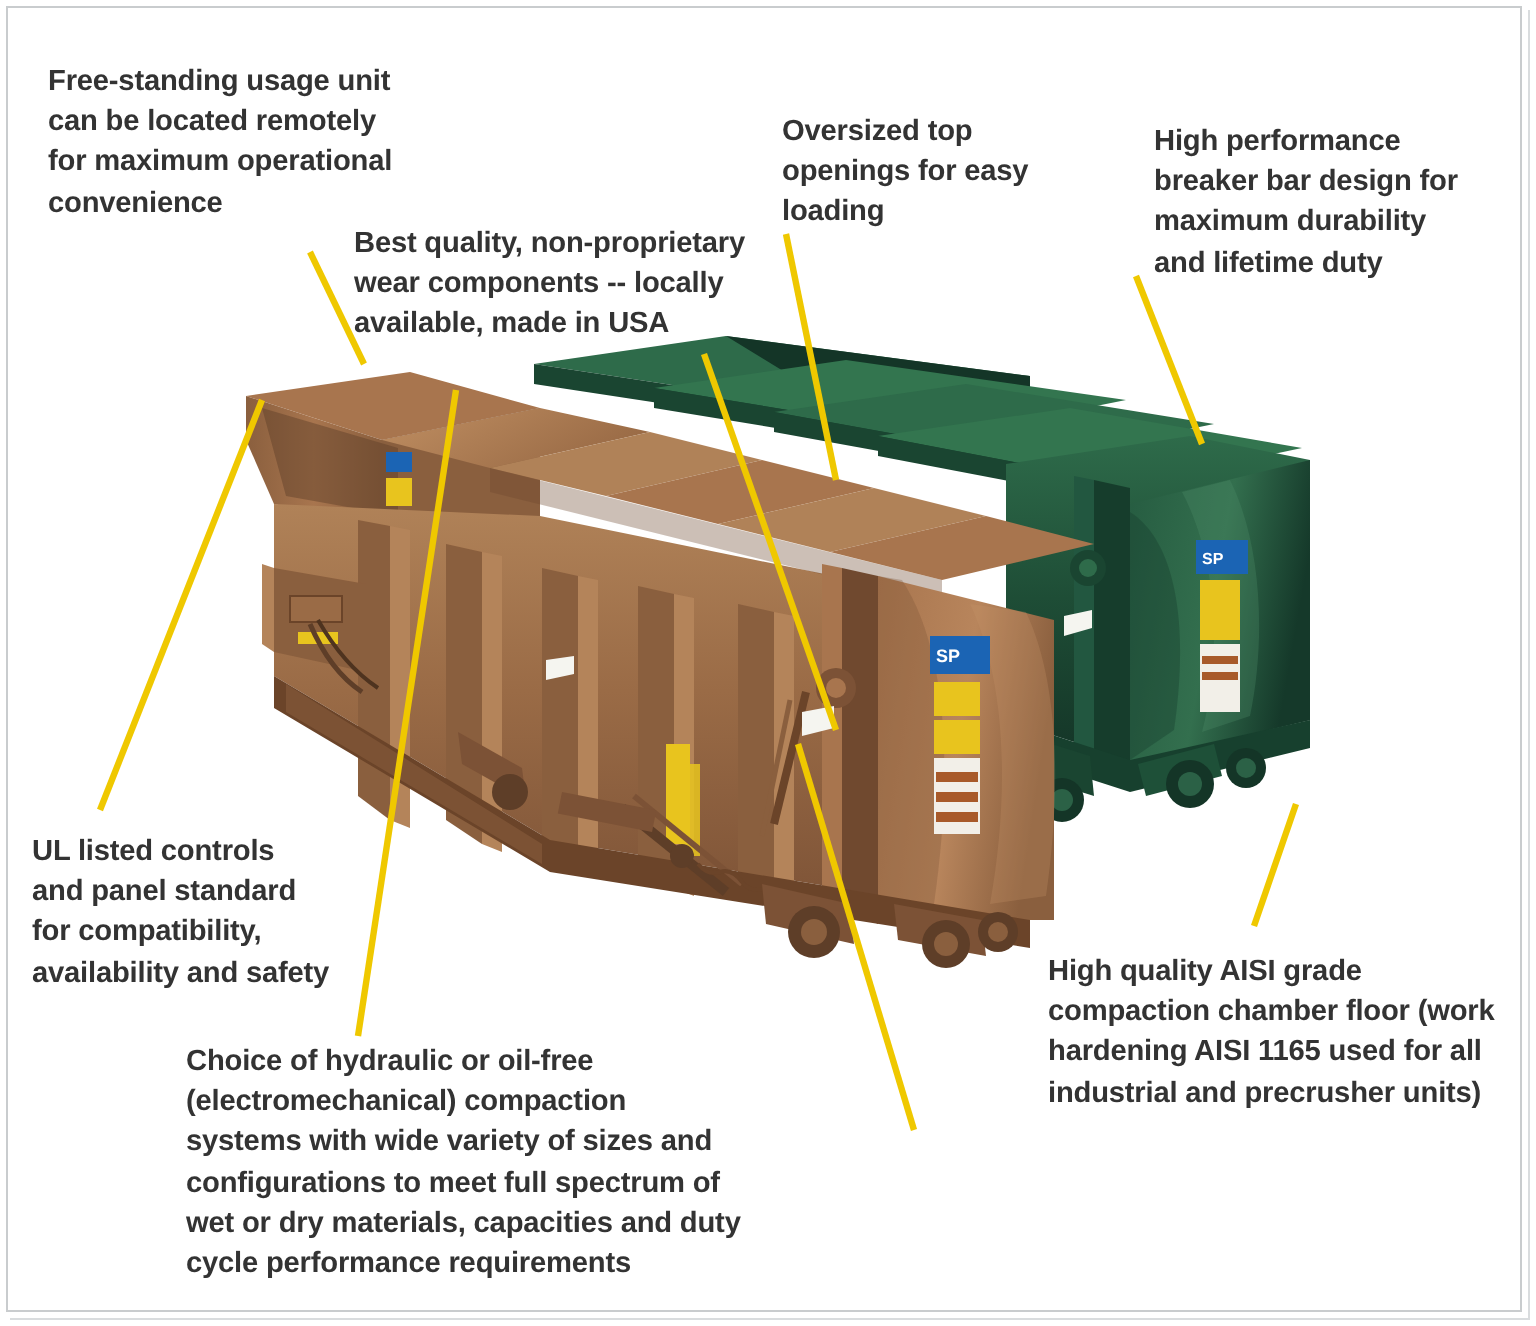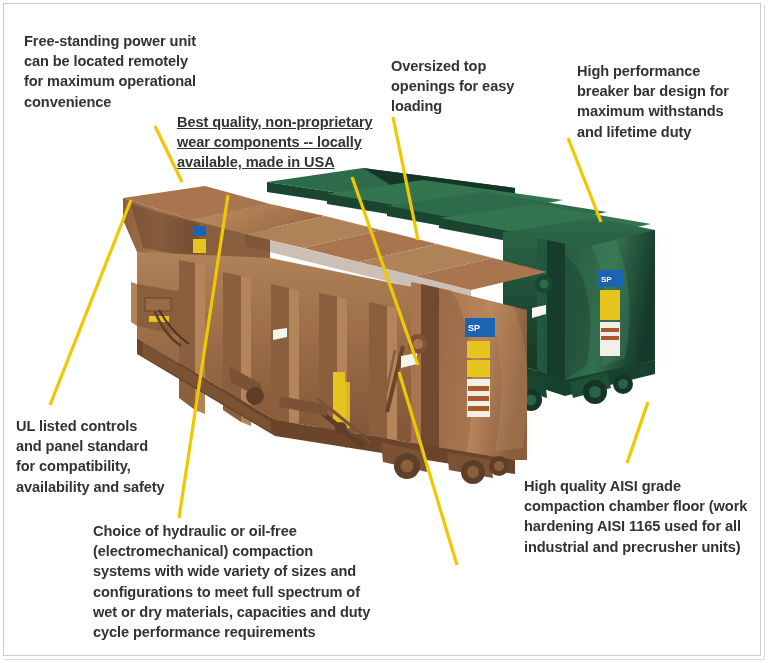--- a/index.html
+++ b/index.html
@@ -59,21 +59,21 @@
     position:absolute;
     color:#333333;
     font-size:14.6px;
     line-height:20.2px;
     font-weight:bold;
     letter-spacing:-0.1px;
     white-space:pre-line;
   }
 
   .c-power     { left:24px;  top:31px;  width:215px; }
-  .c-wear      { left:177px; top:112px; width:230px;text-decoration:underline; }
+  .c-wear      { left:177px; top:112px; width:230px; }
   .c-openings  { left:391px; top:56px;  width:145px; }
   .c-breaker   { left:577px; top:61px;  width:180px; }
   .c-ul        { left:16px;  top:416px; width:180px; }
   .c-hydraulic { left:93px;  top:521px; width:320px; }
   .c-aisi      { left:524px; top:476px; width:240px; }
   .c-superior  { left:440px; top:573px; width:265px; }
 </style>
 </head>
 <body>
 
@@ -264,36 +264,36 @@
         <line x1="352" y1="177" x2="418" y2="365"></line>
         <line x1="393" y1="117" x2="418" y2="240"></line>
         <line x1="568" y1="138" x2="601" y2="222"></line>
         <line x1="50" y1="405" x2="131" y2="200"></line>
         <line x1="179" y1="518" x2="228" y2="195"></line>
         <line x1="627" y1="463" x2="648" y2="402"></line>
         <line x1="457" y1="565" x2="399" y2="372"></line>
       </g>
   </svg>
 
-  <div class="callout c-power" style="color: rgb(51, 51, 51);">Free-standing power unit
+  <div class="callout c-power" style="color: rgb(51, 51, 51);">Free-standing usage unit
 can be located remotely
 for maximum operational
 convenience</div>
 
   <div class="callout c-wear" style="color: rgb(51, 51, 51);">Best quality, non-proprietary
 wear components -- locally
 available, made in USA</div>
 
   <div class="callout c-openings" style="color: rgb(51, 51, 51);">Oversized top
 openings for easy
 loading</div>
 
   <div class="callout c-breaker" style="color: rgb(51, 51, 51);">High performance
 breaker bar design for
-maximum withstands
+maximum durability
 and lifetime duty</div>
 
   <div class="callout c-hydraulic" style="color: rgb(51, 51, 51);">Choice of hydraulic or oil-free
 (electromechanical) compaction
 systems with wide variety of sizes and
 configurations to meet full spectrum of
 wet or dry materials, capacities and duty
 cycle performance requirements</div>
 
   <div class="callout c-ul" style="color: rgb(51, 51, 51);">UL listed controls

